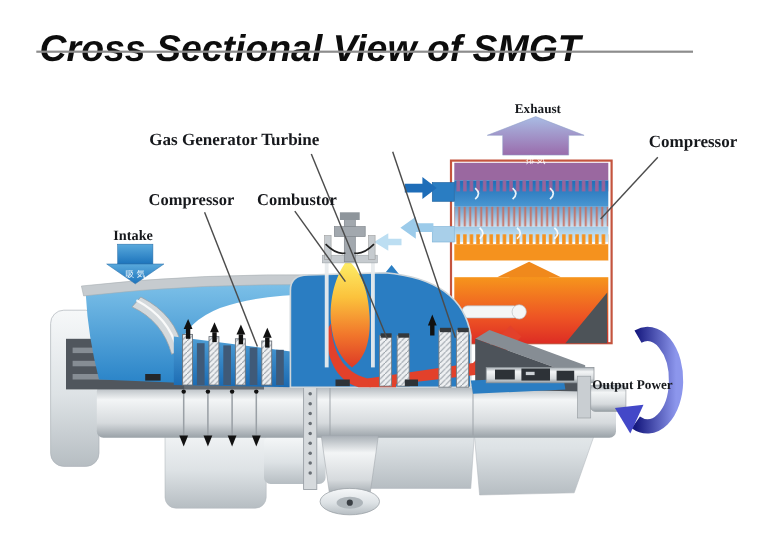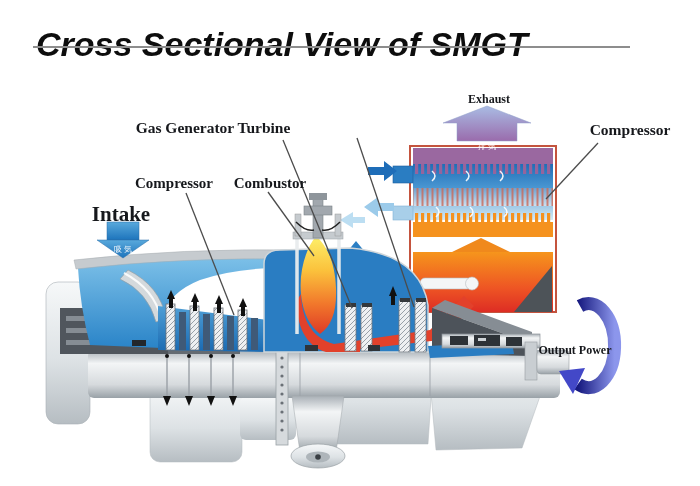--- a/index.html
+++ b/index.html
@@ -6,21 +6,21 @@
   .stage{position:relative;width:700px;height:486px;background:#ffffff;overflow:hidden;
          font-family:"Liberation Sans","DejaVu Sans",sans-serif;}
   .title{position:absolute;left:36px;top:2px;font-size:34px;font-style:italic;font-weight:bold;
          color:#0d0d0d;letter-spacing:0px;white-space:nowrap;}
   .title-underline{position:absolute;left:33px;top:46px;width:597px;border-top:2px solid #8d8d8d;}
   svg{position:absolute;left:0;top:0;}
   .lbl{position:absolute;transform:translate(-50%,-50%);font-family:"Liberation Serif","DejaVu Serif",serif;
        font-weight:bold;color:#16181c;white-space:nowrap;font-size:15px;}
   .lbl-sm{font-size:12px;}
   .lbl-md{font-size:15.5px;}
-  .lbl-lg{font-size:21px;}
+  .lbl-lg{font-size:13px;}
   .kanji{position:absolute;transform:translate(-50%,-50%);font-size:8px;color:#ffffff;opacity:.92;
          font-family:"DejaVu Sans",sans-serif;letter-spacing:2px;white-space:nowrap;margin-top:16px;}
 </style>
 </head>
 <body>
 
 <div class="stage">
 
   <svg width="700" height="486" viewBox="0 0 700 486">
     <defs>

